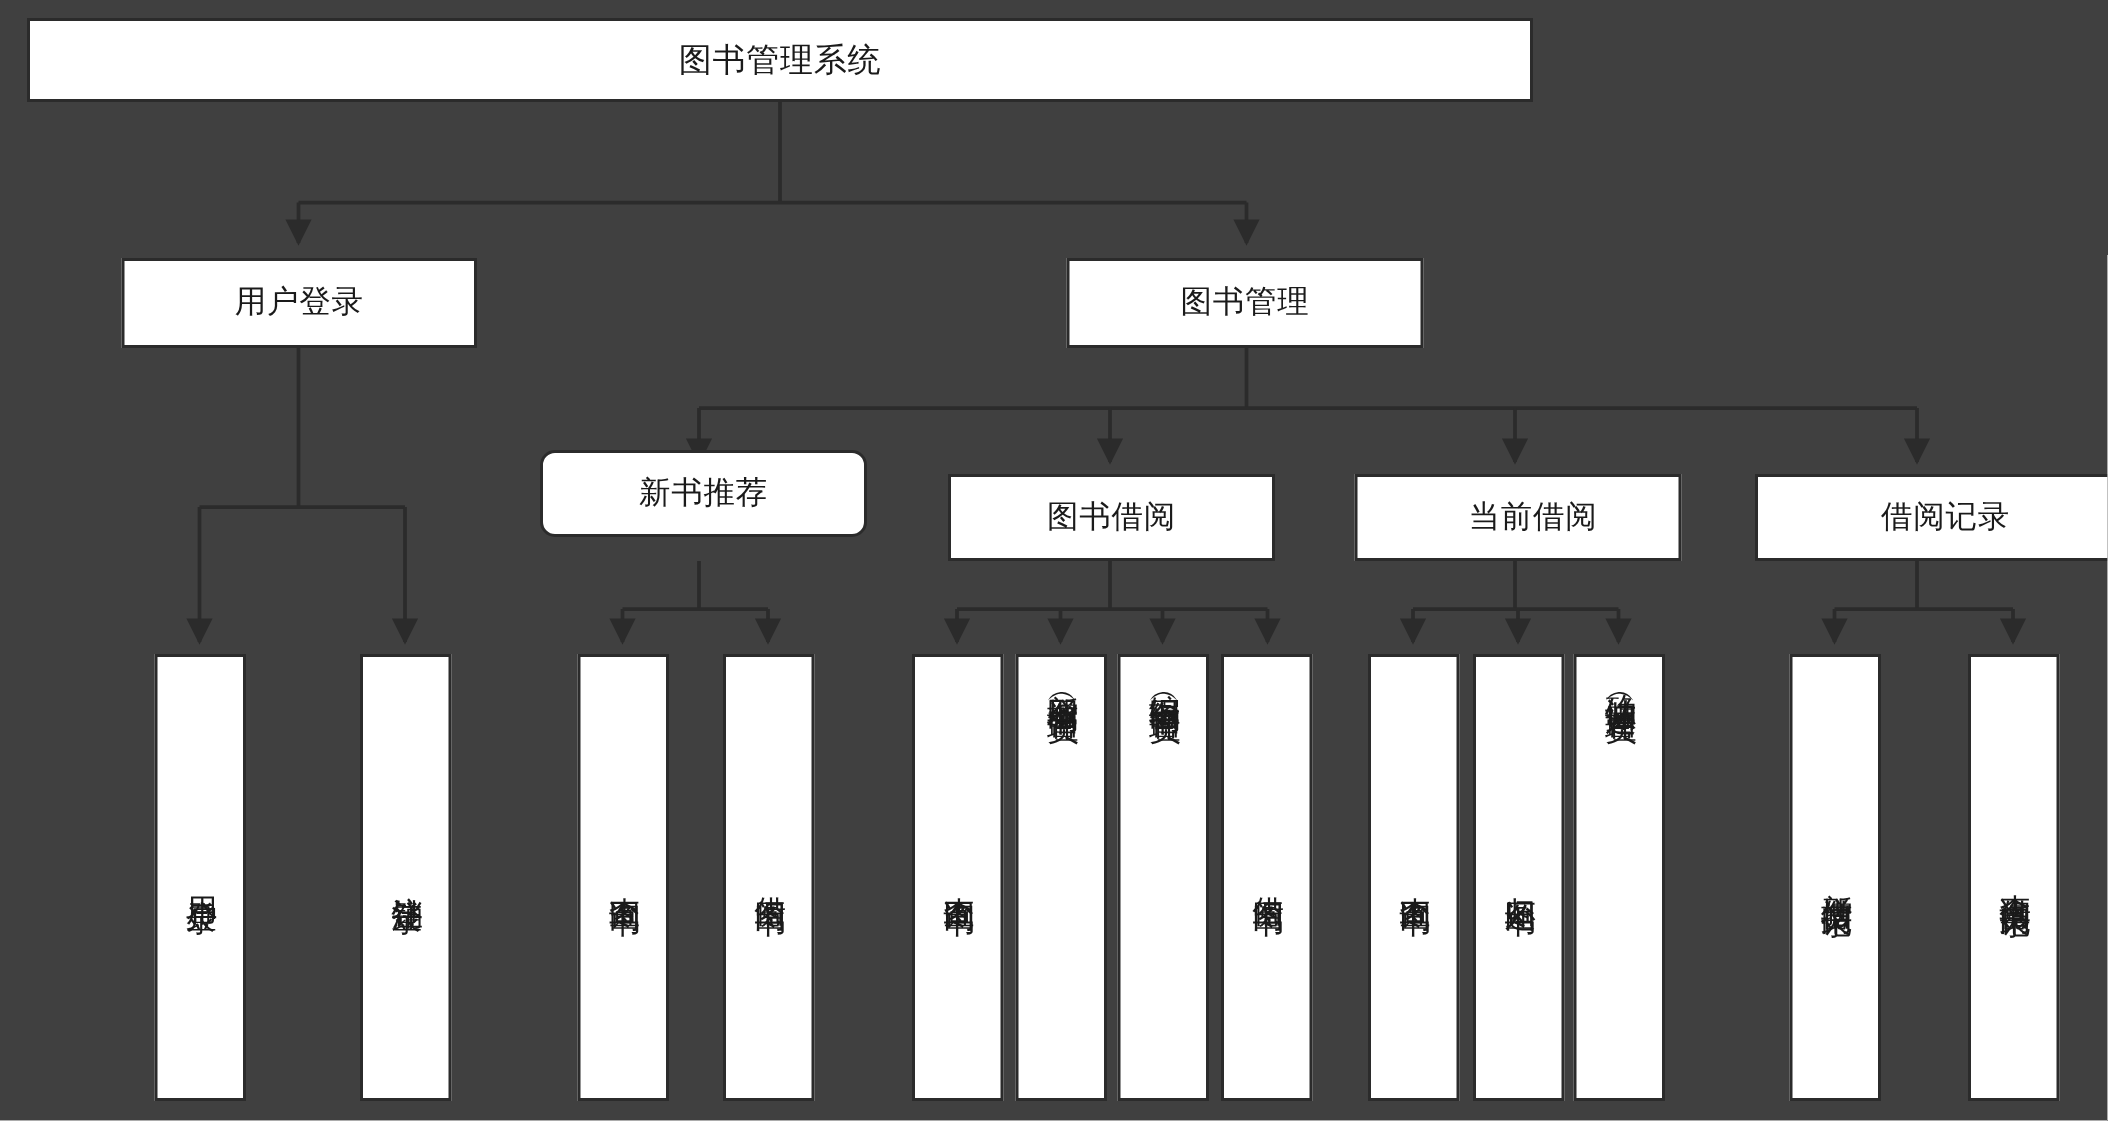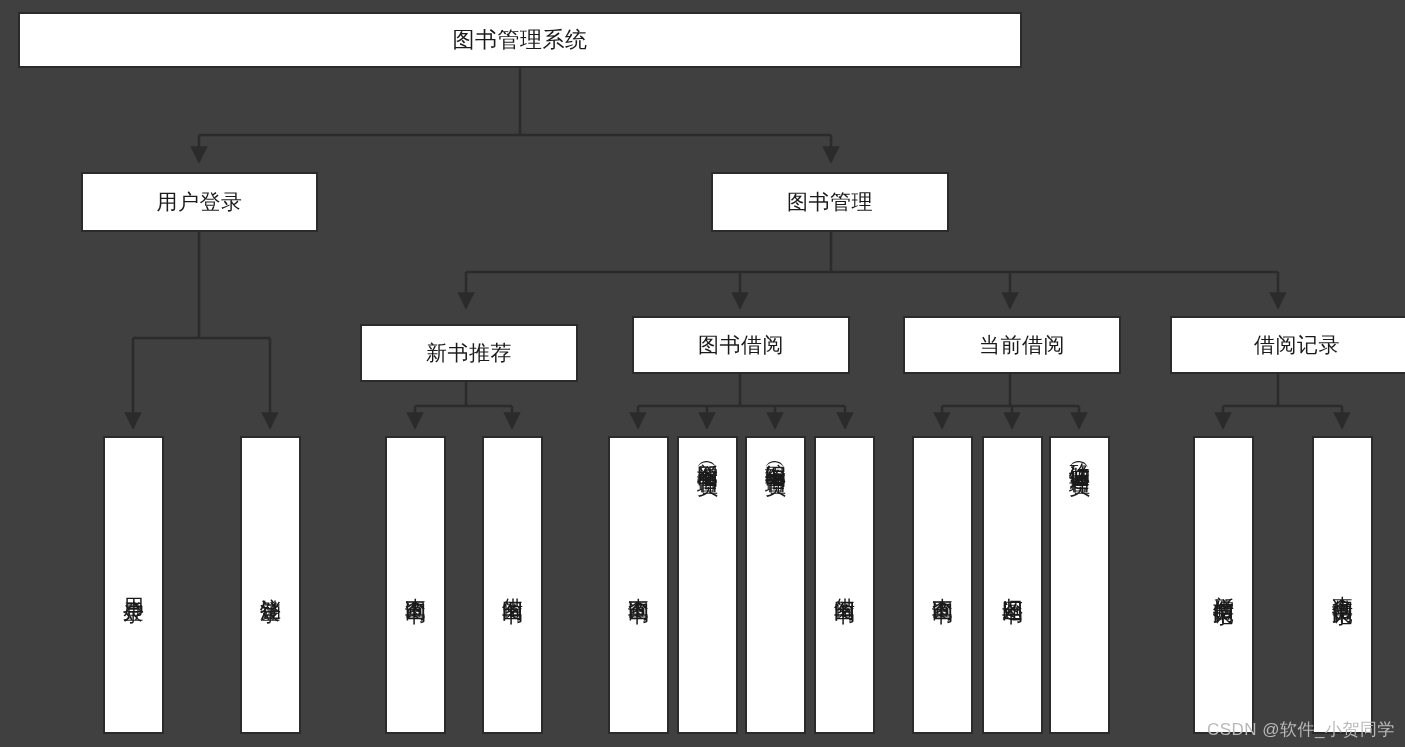--- a/index.html
+++ b/index.html
@@ -136,21 +136,21 @@
     <span class="label">图书管理系统</span>
   </div>
 
   <div class="node h" style="left:81px; top:172px; width:237px; height:60px;">
     <span class="label">用户登录</span>
   </div>
   <div class="node h" style="left:711px; top:172px; width:238px; height:60px;">
     <span class="label">图书管理</span>
   </div>
 
-  <div class="node h" style="left:360px; top:324px; width:218px; height:58px;">
+  <div class="node h" style="left:360px; top:300px; width:218px; height:58px;border-radius:10px;">
     <span class="label">新书推荐</span>
   </div>
   <div class="node h" style="left:632px; top:316px; width:218px; height:58px;">
     <span class="label">图书借阅</span>
   </div>
   <div class="node h" style="left:903px; top:316px; width:218px; height:58px;padding-left:20px;">
     <span class="label">当前借阅</span>
   </div>
   <div class="node h" style="left:1170px; top:316px; width:254px; height:58px;">
     <span class="label">借阅记录</span>
@@ -193,15 +193,14 @@
     <span class="label">确认归还（管理员）</span>
   </div>
 
   <div class="node v centered" style="left:1193px; top:436px; width:61px; height:298px;">
     <span class="label">新增借阅记录</span>
   </div>
   <div class="node v centered" style="left:1312px; top:436px; width:61px; height:298px;">
     <span class="label">查询借阅记录</span>
   </div>
 
-  <div class="watermark">CSDN @软件_小贺同学</div>
 
 </div>
 
 </body></html>

